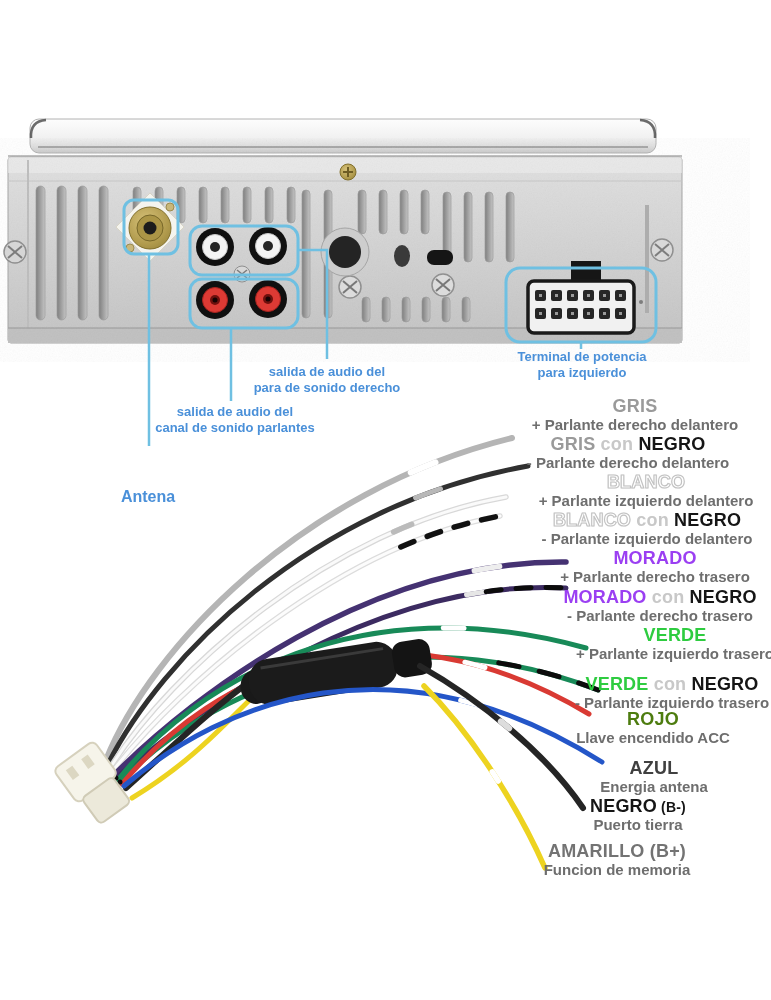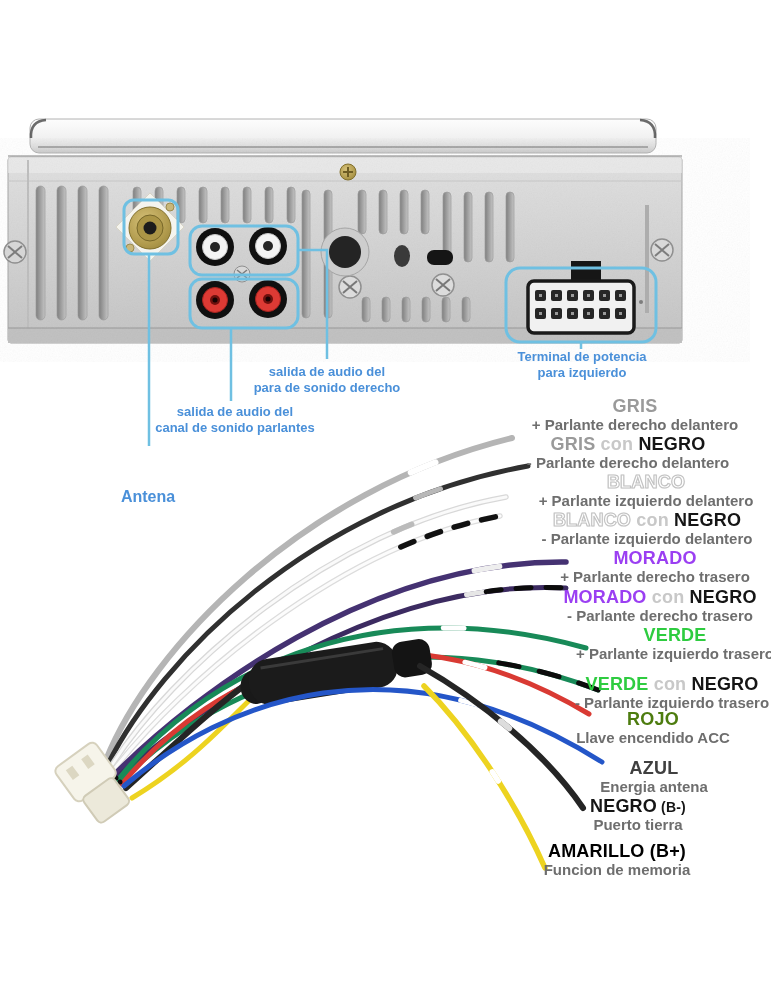--- a/index.html
+++ b/index.html
@@ -322,16 +322,16 @@
     </div>
     <div class="wire-label" style="left: 494px; top: 759px;">
       <div class="wire-heading"><span style="color: #404040;">AZUL</span></div>
       <div class="wire-desc">Energia antena</div>
     </div>
     <div class="wire-label" style="left: 478px; top: 797px;">
       <div class="wire-heading"><span style="color: rgb(21, 21, 21);">NEGRO</span><span class="small" style="color: rgb(21, 21, 21);"> (B-)</span></div>
       <div class="wire-desc">Puerto tierra</div>
     </div>
     <div class="wire-label" style="left: 457px; top: 842px;">
-      <div class="wire-heading"><span style="color: #000000;">AMARILLO (B+)</span></div>
+      <div class="wire-heading"><span style="color: #737373;">AMARILLO (B+)</span></div>
       <div class="wire-desc">Funcion de memoria</div>
     </div>
   </div>
 
 </body></html>

